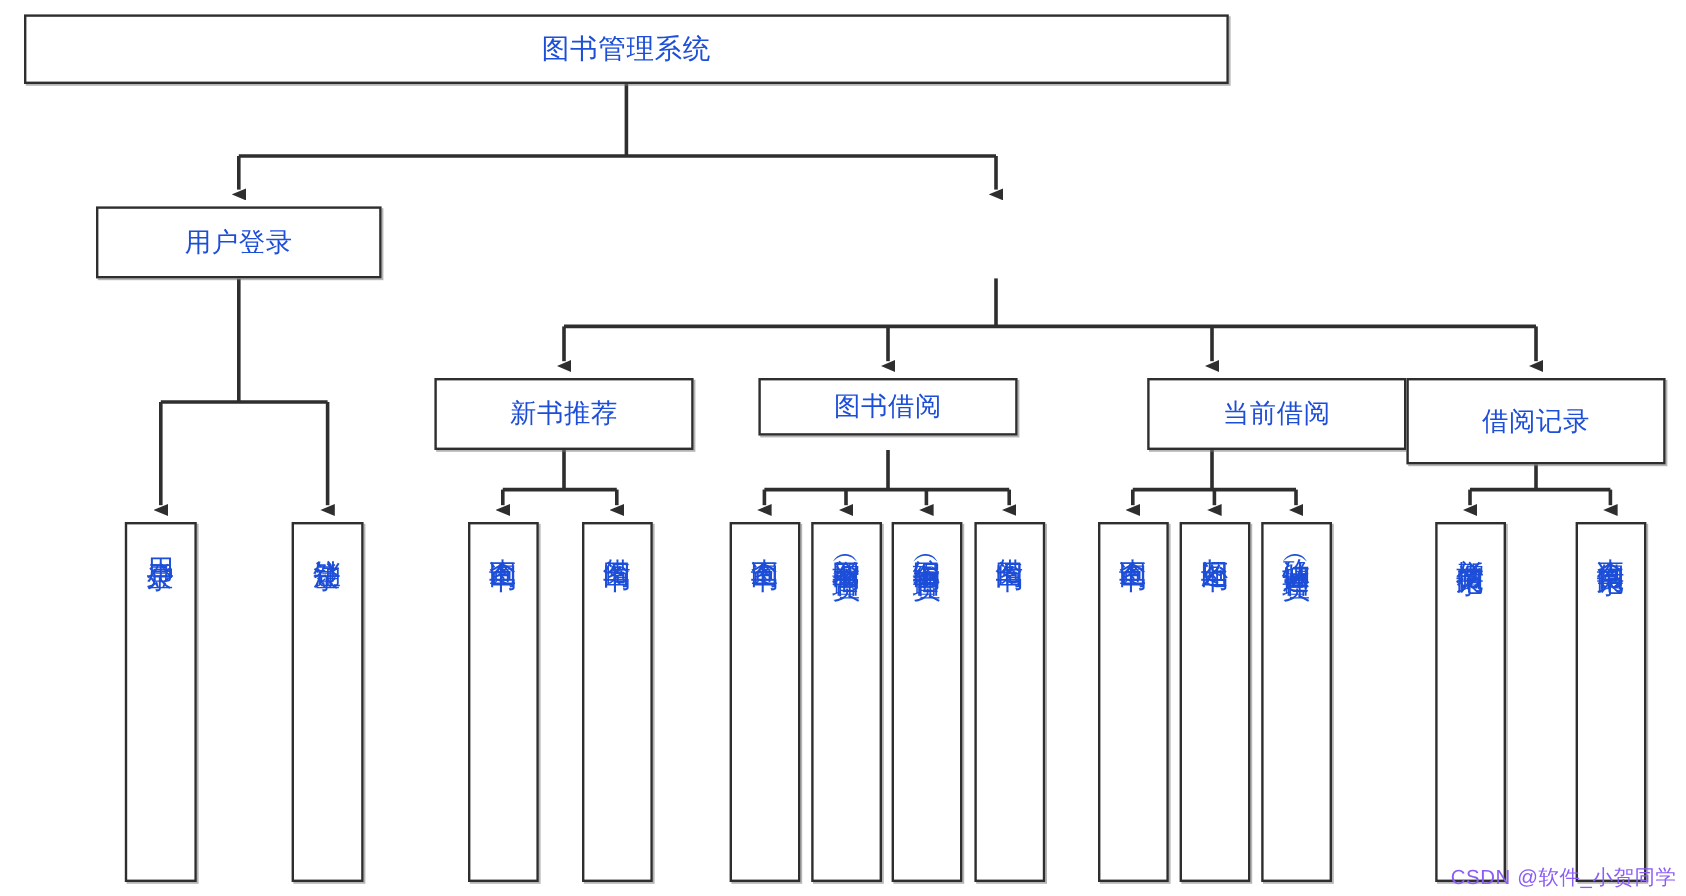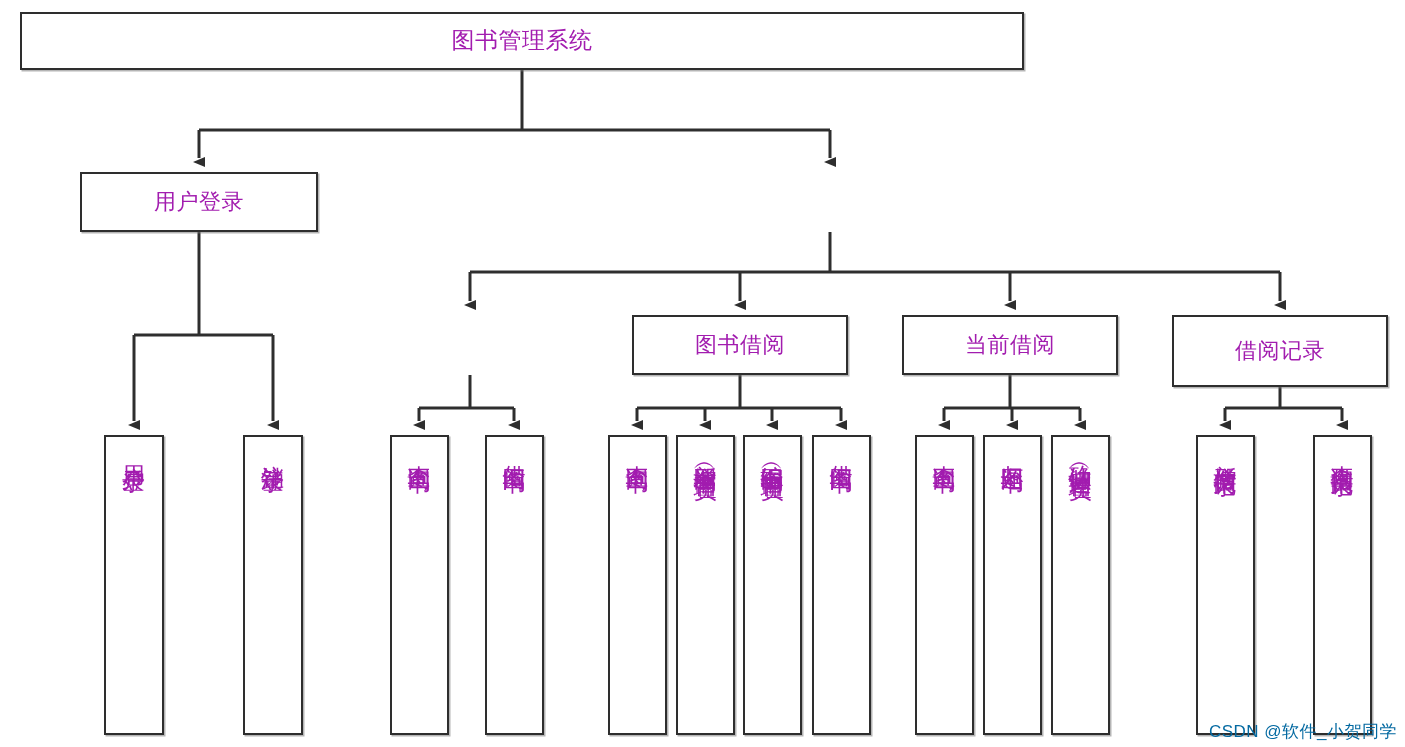--- a/index.html
+++ b/index.html
@@ -27,21 +27,21 @@
     pointer-events: none;
   }
   .node {
     position: absolute;
     box-sizing: border-box;
     background: #ffffff;
     border: 2px solid #2e2e2e;
     display: flex;
     align-items: center;
     justify-content: center;
-    color: #a21caf;
+    color: #1d4ed8;
     box-shadow: 1.5px 1.5px 0 rgba(120,120,120,0.55);
   }
   .node .label {
     display: block;
     text-align: center;
     line-height: 1.18;
     letter-spacing: 0.5px;
   }
   
   .node.h .label {
@@ -62,21 +62,21 @@
     font-size: 23px;
     line-height: 1.05;
     letter-spacing: 2px;
     white-space: nowrap;
   }
   #watermark {
     position: absolute;
     right: 8px;
     bottom: 4px;
     font-size: 17px;
-    color: #0369a1;
+    color: #8b5cf6;
     letter-spacing: 0.5px;
     user-select: none;
     white-space: nowrap;
   }
 </style>
 </head>
 <body>
 
 <div id="canvas">
 
@@ -131,24 +131,27 @@
   </svg>
 
   <div class="node h root" style="left:20px; top:12px; width:1004px; height:58px;">
     <span class="label">图书管理系统</span>
   </div>
 
   <div class="node h" style="left:80px; top:172px; width:238px; height:60px;">
     <span class="label">用户登录</span>
   </div>
 
-  <div class="node h" style="left:632px; top:315px; width:216px; height:60px;">
+  <div class="node h" style="left:362px; top:315px; width:216px; height:60px;">
+    <span class="label">新书推荐</span>
+  </div>
+  <div class="node h" style="left:632px; top:315px; width:216px; height:48px;">
     <span class="label">图书借阅</span>
   </div>
-  <div class="node h" style="left:902px; top:315px; width:216px; height:60px;">
+  <div class="node h" style="left:956px; top:315px; width:216px; height:60px;">
     <span class="label">当前借阅</span>
   </div>
   <div class="node h" style="left:1172px; top:315px; width:216px; height:72px;">
     <span class="label">借阅记录</span>
   </div>
 
   <div class="node v" style="left:104px; top:435px; width:60px; height:300px;">
     <span class="label">用户登录</span>
   </div>
   <div class="node v" style="left:243px; top:435px; width:60px; height:300px;">

